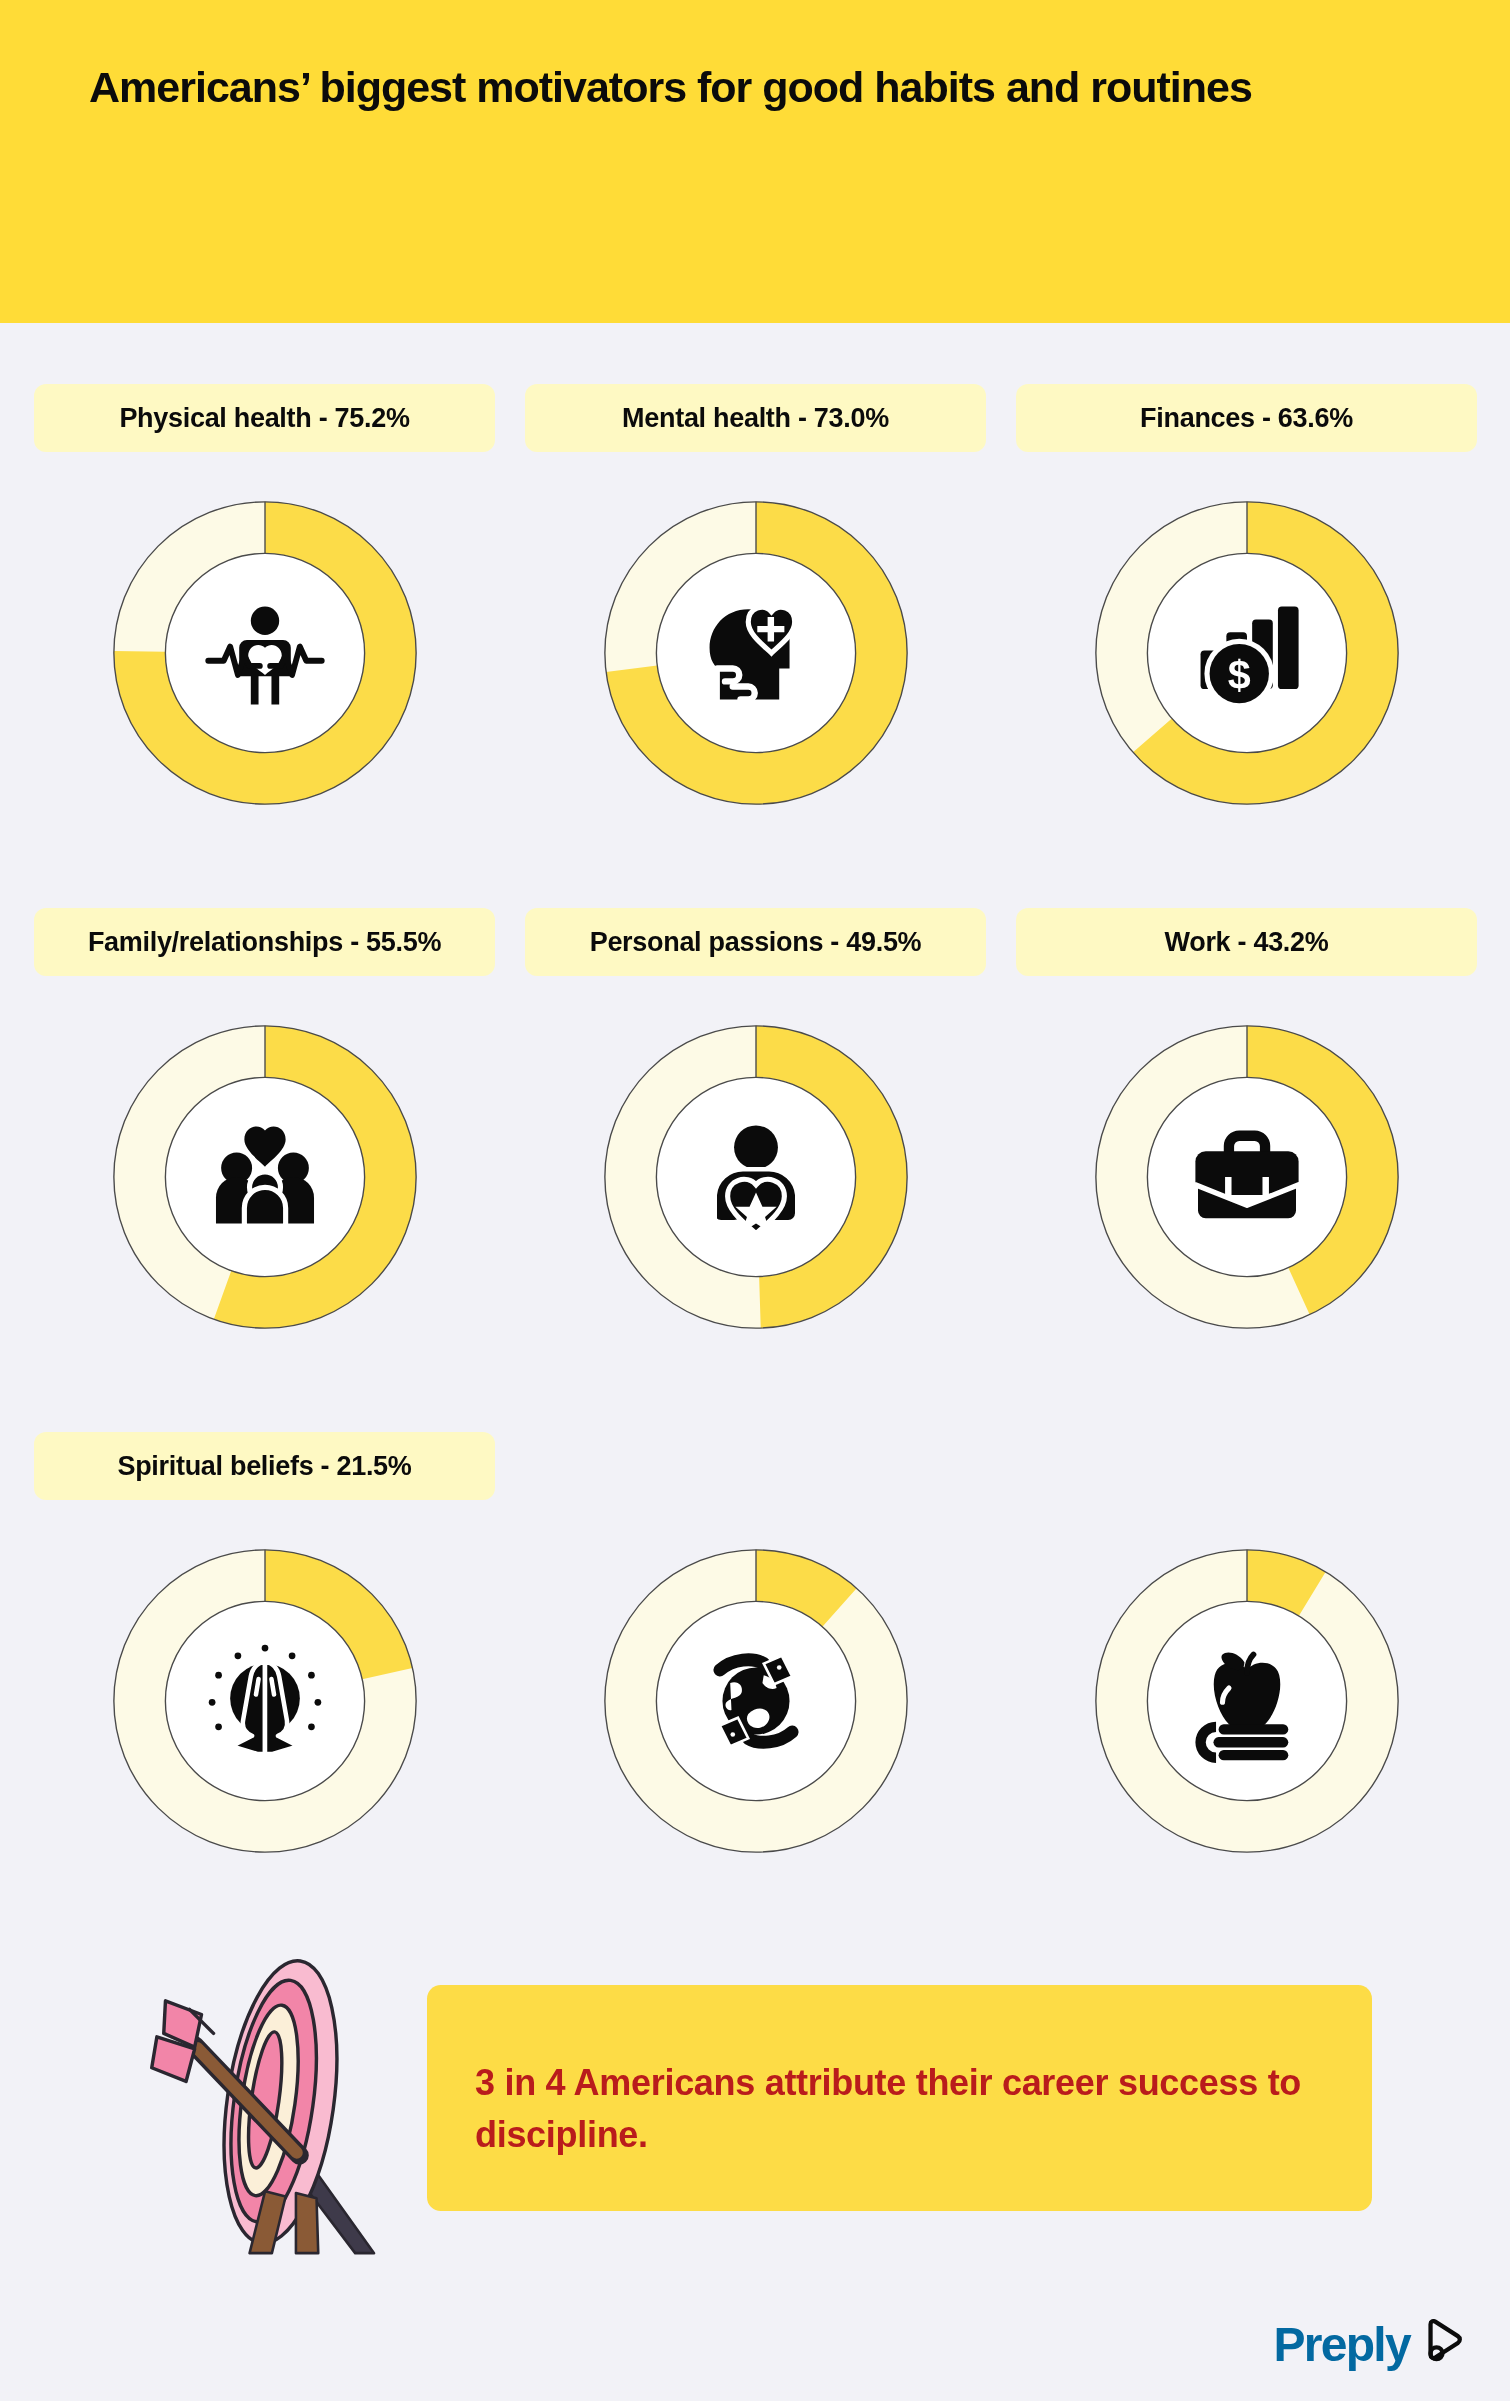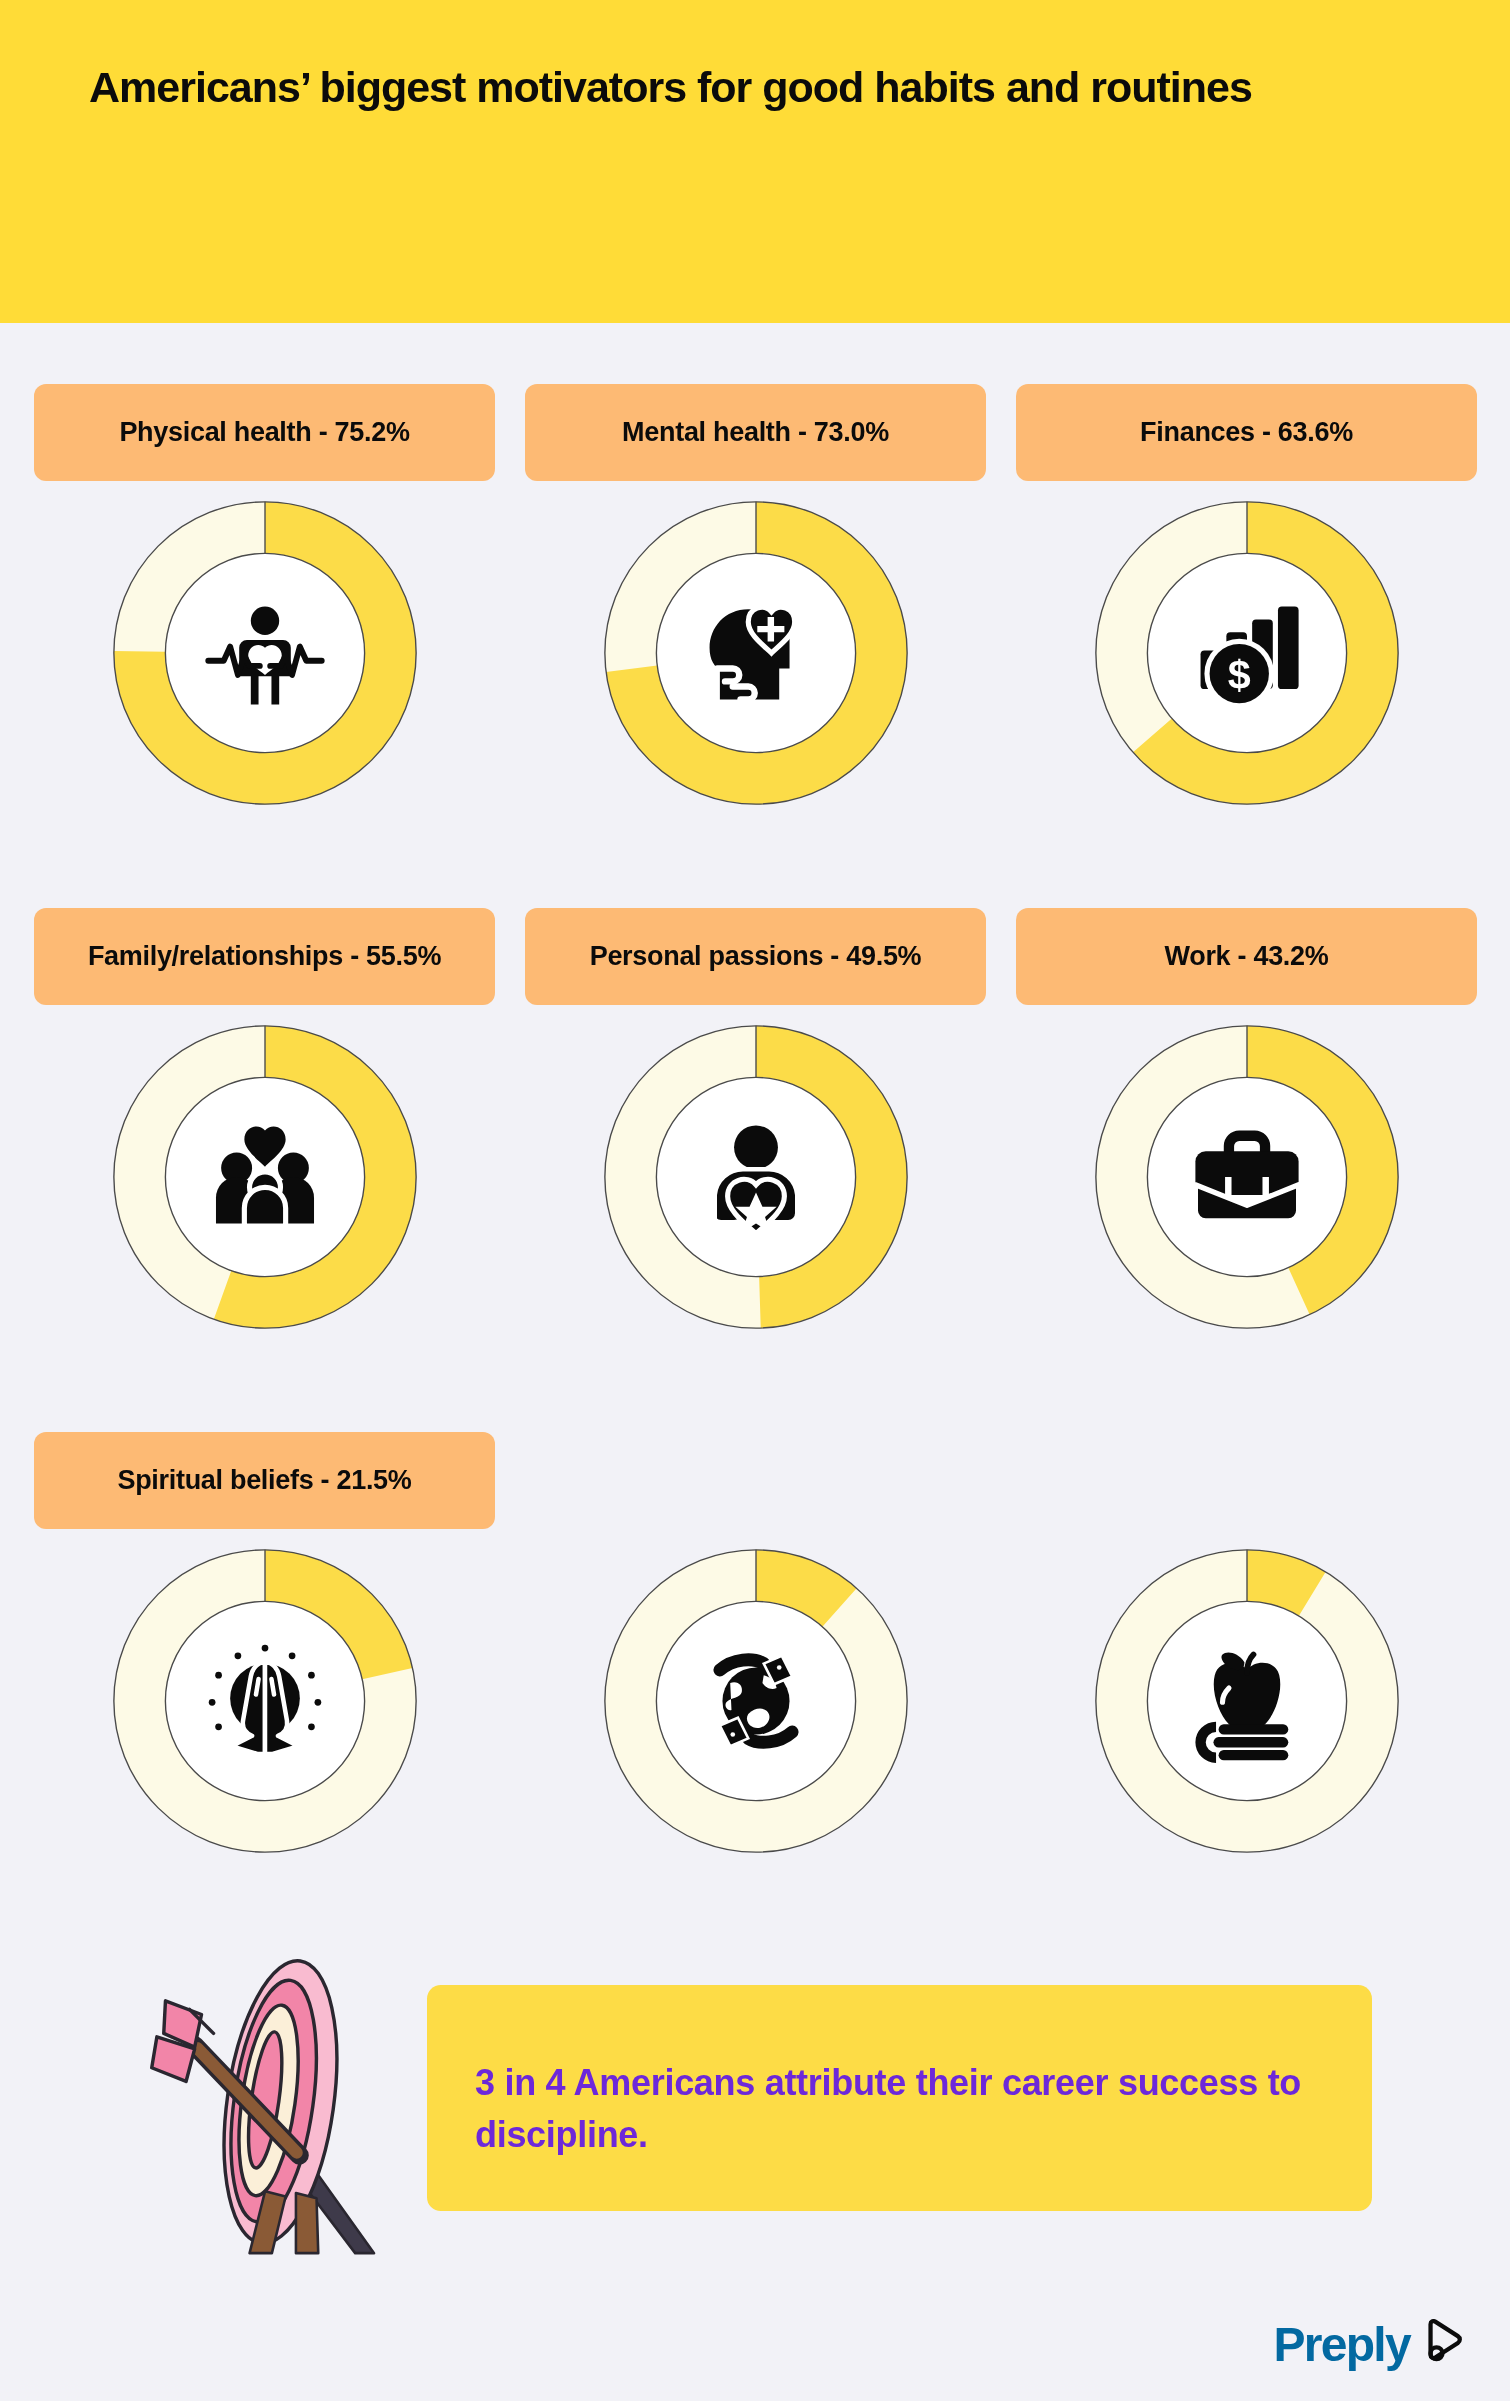--- a/index.html
+++ b/index.html
@@ -70,22 +70,22 @@
   .cell.c0 { left: 34px; }
   .cell.c1 { left: 525px; }
   .cell.c2 { left: 1016px; }
 
   
   .pill {
     position: absolute;
     left: 0;
     top: 61px;
     width: 461px;
-    height: 97px;
-    background: #fdba74;
+    height: 68px;
+    background: #fef9c3;
     border-radius: 12px;
     display: flex;
     align-items: center;
     justify-content: center;
   }
 
   .pill-text {
     font-size: 27px;
     font-weight: 700;
     color: #0B0B0B;
@@ -143,21 +143,21 @@
     border-radius: 13.8px;
     display: flex;
     align-items: center;
     padding: 0 48px;
   }
 
   .callout-text {
     font-size: 36px;
     line-height: 1.45;
     font-weight: 600;
-    color: #6d28d9;
+    color: #b91c1c;
     letter-spacing: -0.3px;
     margin-top: 22px;
   }
 
   .callout-text b { font-weight: 800; }
 
   .target-art {
     position: absolute;
     left: 112px;
     top: 0px;

